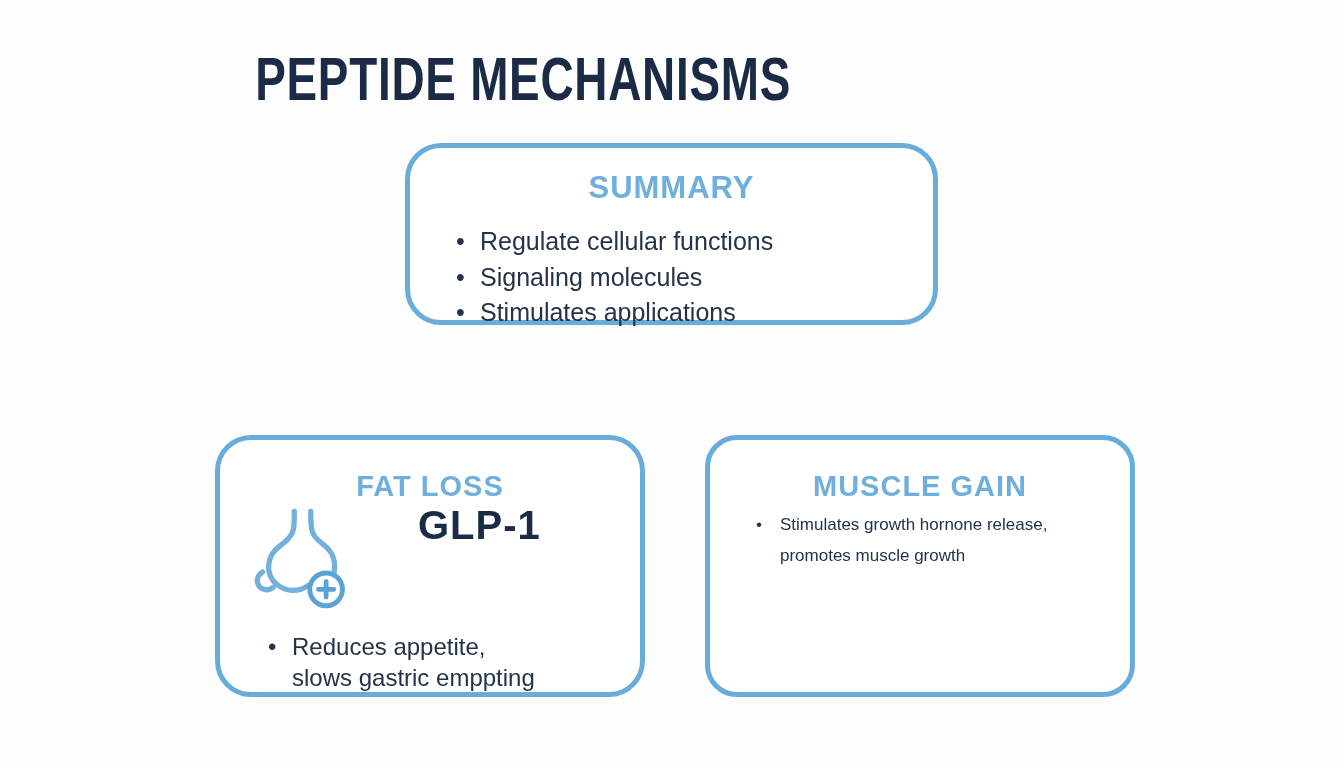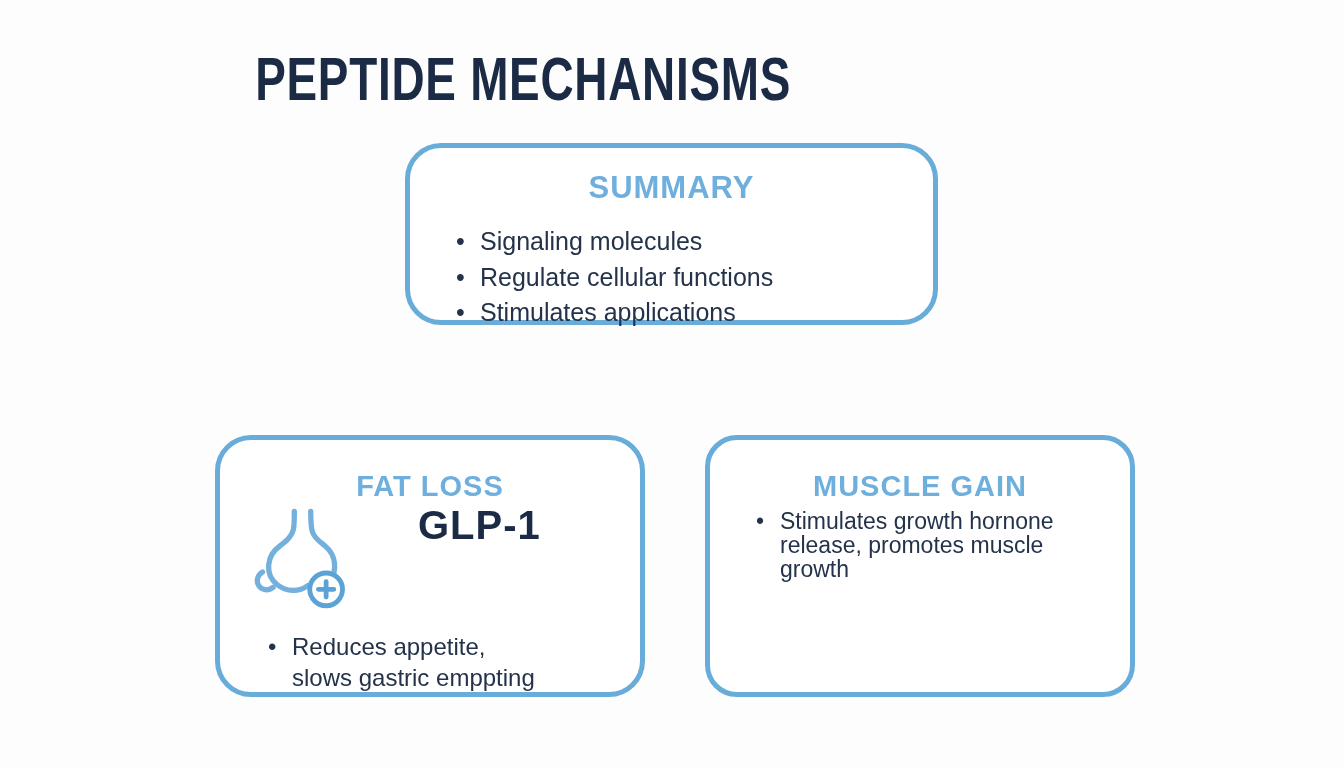--- a/index.html
+++ b/index.html
@@ -87,34 +87,34 @@
     font-size:40px;
     font-weight:bold;
     color:var(--navy);
     letter-spacing:1px;
     margin-left:14px;
   }
 
   #fatloss-card ul.bullets{margin:12px 0 0 48px;}
   #fatloss-card ul.bullets li{font-size:24px;line-height:31px;max-width:280px;}
   #musclegain-card ul.bullets{margin:6px 0 0 46px;}
-  #musclegain-card ul.bullets li{font-size:23px;line-height:24px;max-width:352px;}
+  #musclegain-card ul.bullets li{font-size:17px;line-height:31px;max-width:352px;}
 </style>
 </head>
 <body>
 
 <div id="stage">
 
   <h1 id="main-title"><span>PEPTIDE MECHANISMS</span></h1>
 
   <section class="card" id="summary-card">
     <h2 class="card-title">SUMMARY</h2>
     <ul class="bullets">
+      <li>Regulate cellular functions</li>
       <li>Signaling molecules</li>
-      <li>Regulate cellular functions</li>
       <li>Stimulates applications</li>
     </ul>
   </section>
 
   <section class="card" id="fatloss-card">
     <h2 class="card-title">FAT LOSS</h2>
     <div class="icon-row">
       <span>
         <svg width="106" height="112" viewBox="0 0 110 115" fill="none">
           <path d="M46 8 c0 9 0 15 -1 19 c-2 8 -8 12 -14 17 C17 54 15 73 28 84 c10 8 23 8 32 1" stroke="var(--icon)" stroke-width="5.5" stroke-linecap="round" fill="none"></path>

